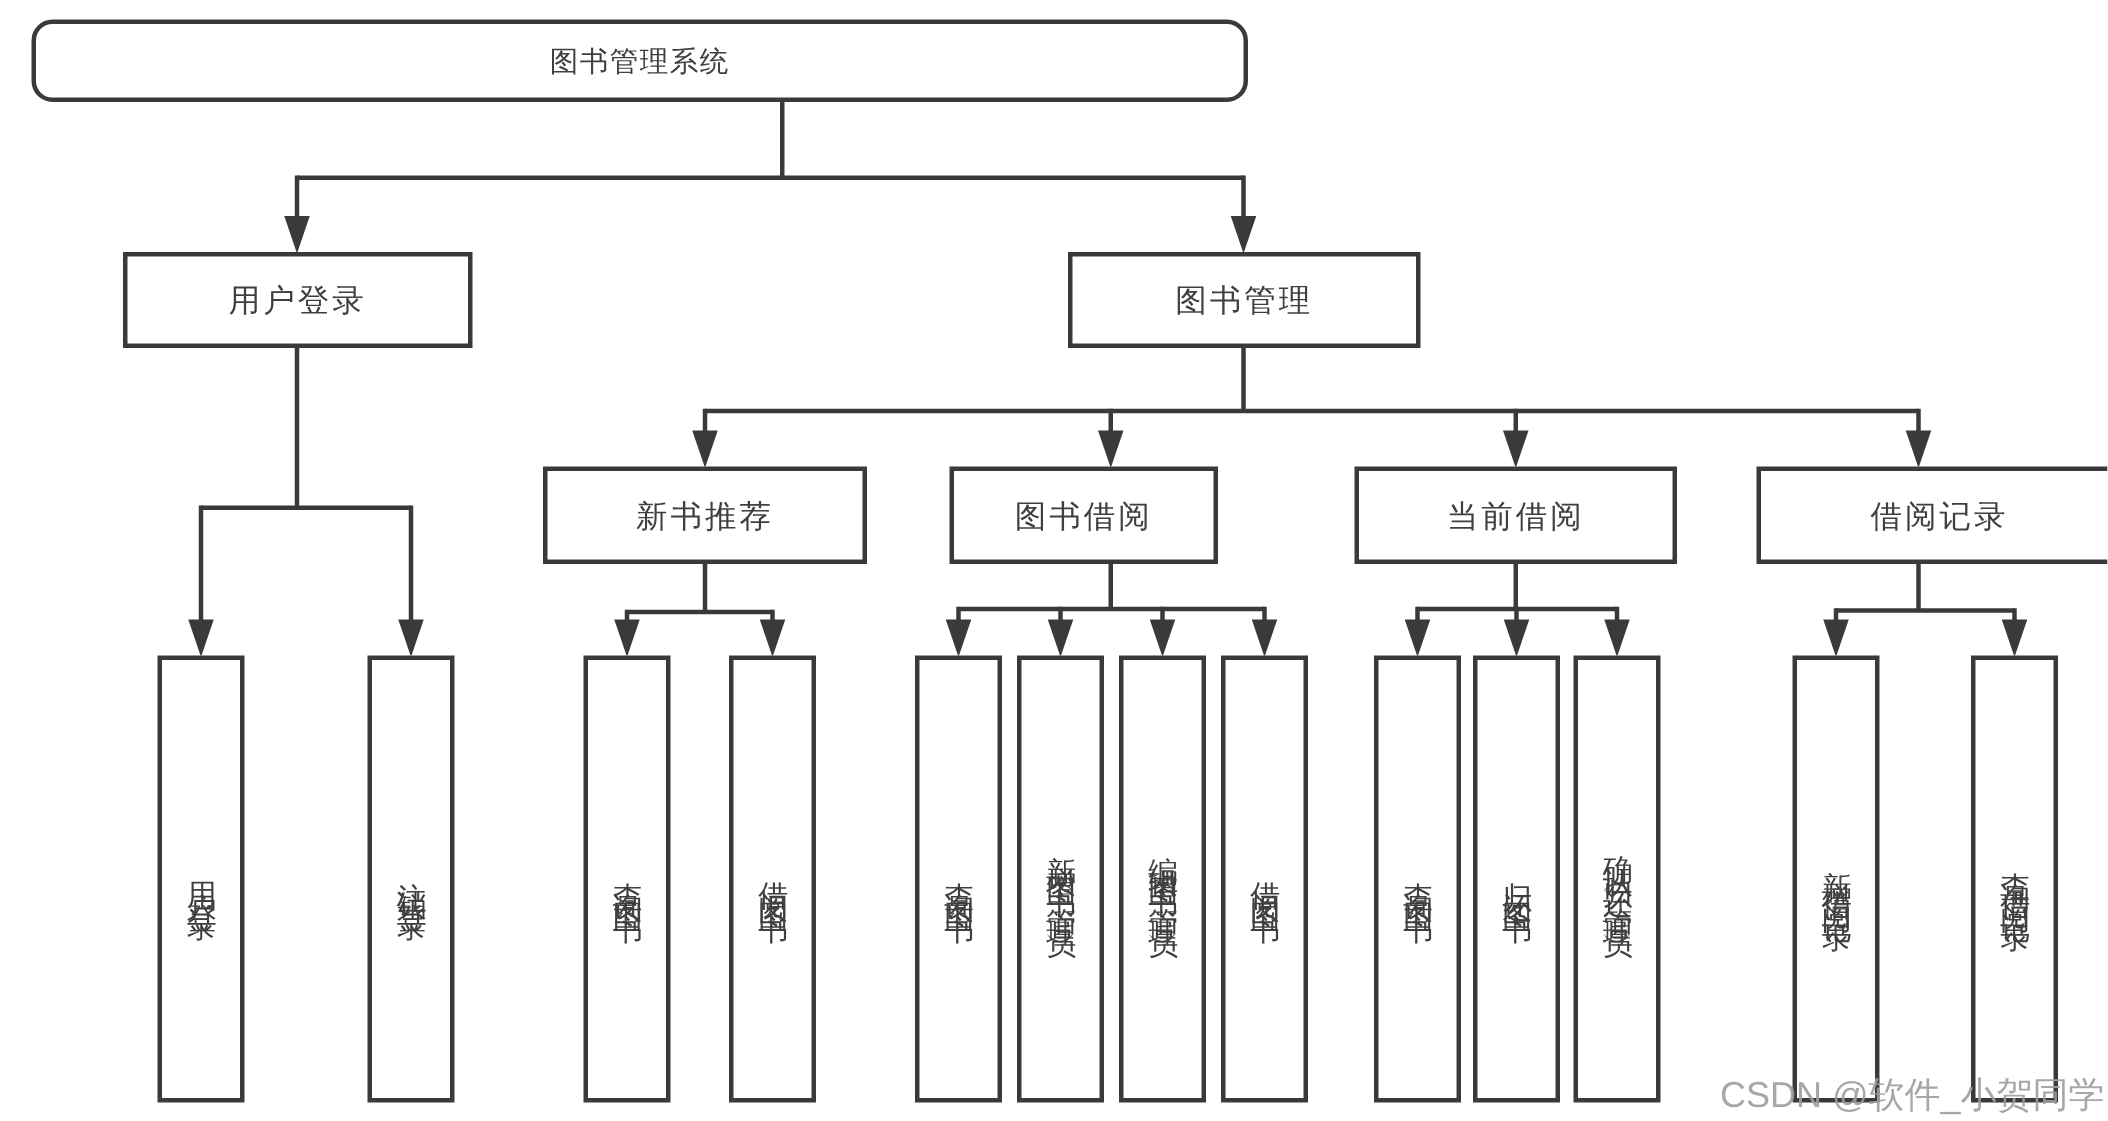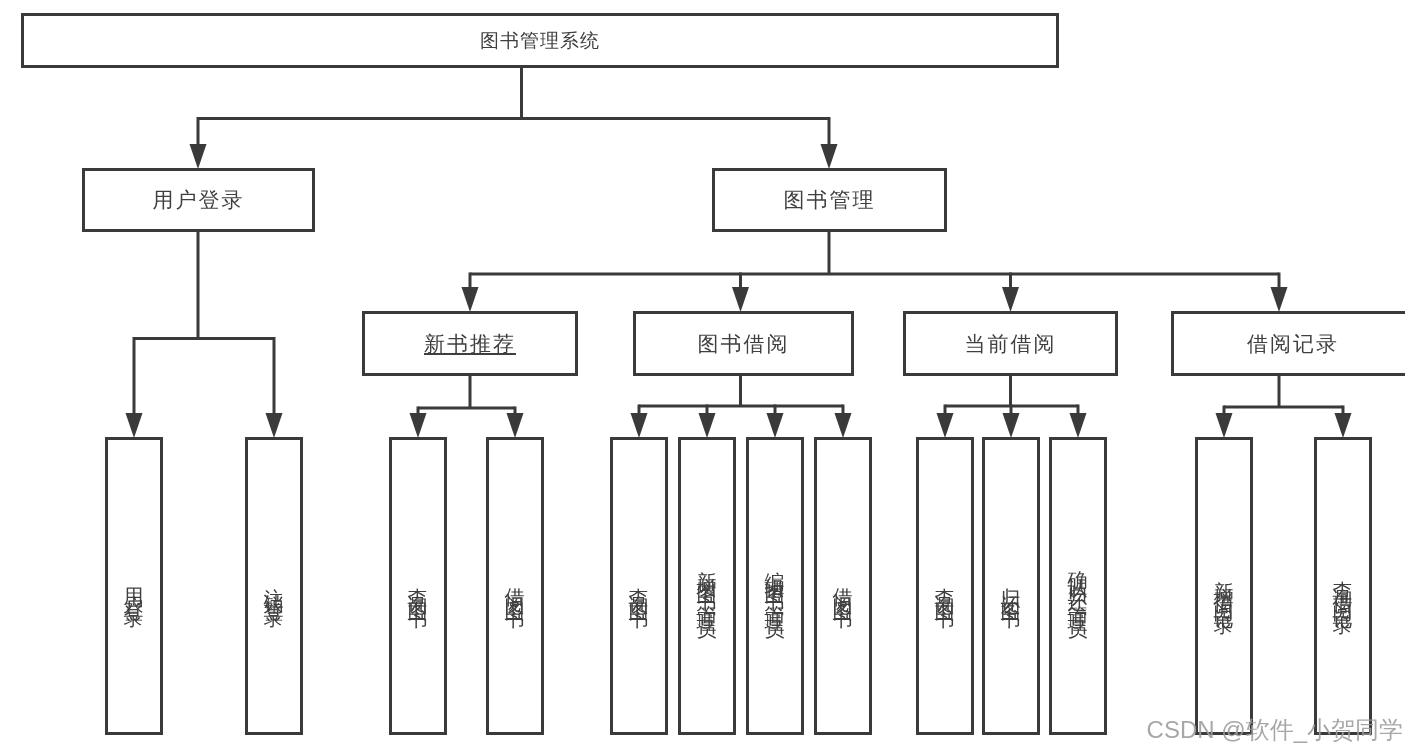--- a/index.html
+++ b/index.html
@@ -6,27 +6,27 @@
   .canvas{
     position:relative;width:1405px;height:747px;background:#ffffff;overflow:hidden;
     font-family:"Liberation Sans",sans-serif;
   }
   .connectors{position:absolute;left:0;top:0;z-index:1;}
   .node{
     position:absolute;box-sizing:border-box;z-index:2;
     background:#ffffff;border:3px solid #3a3a3a;color:#3f3f3f;
     display:flex;align-items:center;justify-content:center;
   }
-  .root{left:21px;top:13px;width:1038px;height:55px;font-size:19px;letter-spacing:1px;}
+  .root{left:21px;top:13px;width:811px;height:55px;font-size:19px;letter-spacing:1px;border-radius:14px;}
   .l2{top:168px;height:64px;font-size:21px;letter-spacing:2px;}
   .n-userlogin{left:82px;width:233px;}
   .n-bookmgmt{left:712px;width:235px;text-align:right;}
   .l3{top:311px;height:65px;font-size:21px;letter-spacing:2px;}
-  .n-newbook{left:362px;width:216px;text-decoration:underline;}
-  .n-borrow{left:633px;width:221px;}
+  .n-newbook{left:362px;width:216px;}
+  .n-borrow{left:633px;width:179px;}
   .n-current{left:903px;width:215px;}
   .n-record{left:1171px;width:244px;}
   .leaf{
     top:437px;width:58px;height:298px;
     writing-mode:vertical-rl;font-size:20px;line-height:1;
   }
   .leaf .vtext{letter-spacing:7px;}
   .lf1{left:105px;}  .lf2{left:245px;}
   .lf3{left:389px;}  .lf4{left:486px;}
   .lf5{left:610px;}  .lf6{left:678px;}  .lf7{left:746px;}  .lf8{left:814px;}

